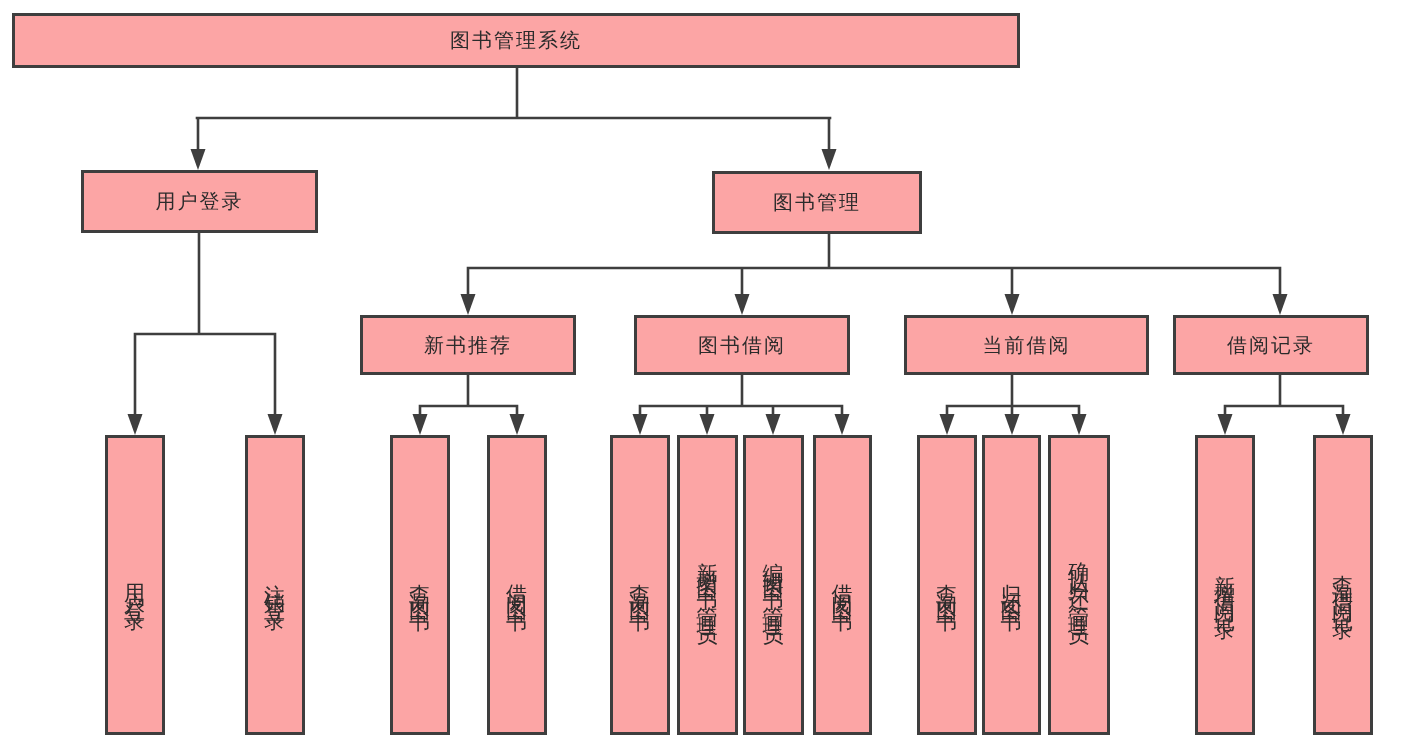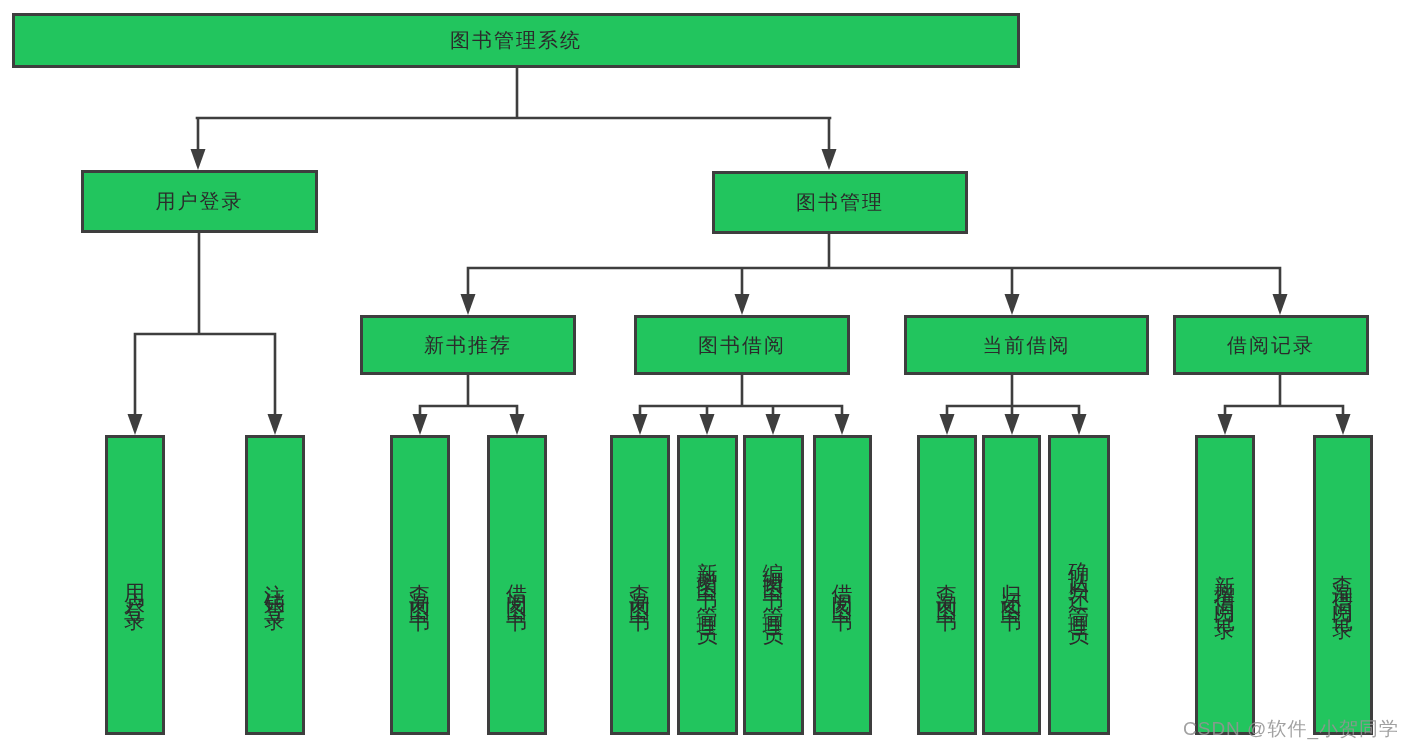--- a/index.html
+++ b/index.html
@@ -1,21 +1,21 @@
 <!DOCTYPE html>
 <html><head>
 <meta charset="utf-8">
 <style>
   html,body{margin:0;padding:0;background:#fff;}
   .canvas{
     position:relative;width:1405px;height:747px;background:#ffffff;
     font-family:"Liberation Sans","DejaVu Sans",sans-serif;overflow:hidden;
   }
   .node{
-    position:absolute;box-sizing:border-box;background:#22c55e;
+    position:absolute;box-sizing:border-box;background:#fca5a5;
     border:3px solid #3e3e3e;color:#2b2b2b;
     display:flex;align-items:center;justify-content:center;
     z-index:2;
   }
   .hlabel{font-size:20px;letter-spacing:2px;white-space:nowrap;}
   .vnode span{
     writing-mode:vertical-rl;text-orientation:mixed;
     font-size:21px;letter-spacing:9px;line-height:1;
   }
   svg.wires{position:absolute;left:0;top:0;z-index:1;}
@@ -63,21 +63,21 @@
     </g>
   </svg>
 
   <div class="node hlabel" style="left:12px;top:13px;width:1008px;height:55px;">
     <span>图书管理系统</span>
   </div>
 
   <div class="node hlabel" style="left:81px;top:170px;width:237px;height:63px;">
     <span>用户登录</span>
   </div>
-  <div class="node hlabel" style="left:712px;top:171px;width:256px;height:63px;justify-content:center;">
+  <div class="node hlabel" style="left:712px;top:171px;width:210px;height:63px;justify-content:center;">
     <span>图书管理</span>
   </div>
 
   <div class="node hlabel" style="left:634px;top:315px;width:216px;height:60px;">
     <span>图书借阅</span>
   </div>
   <div class="node hlabel" style="left:360px;top:315px;width:216px;height:60px;">
     <span>新书推荐</span>
   </div>
   <div class="node hlabel" style="left:904px;top:315px;width:245px;height:60px;">
@@ -124,15 +124,14 @@
     <span>确认归还（管理员）</span>
   </div>
 
   <div class="node vnode" style="left:1195px;top:435px;width:60px;height:300px;">
     <span>新增借阅记录</span>
   </div>
   <div class="node vnode" style="left:1313px;top:435px;width:60px;height:300px;">
     <span>查询借阅记录</span>
   </div>
 
-  <div class="watermark">CSDN @软件_小贺同学</div>
 
 </div>
 
 </body></html>

